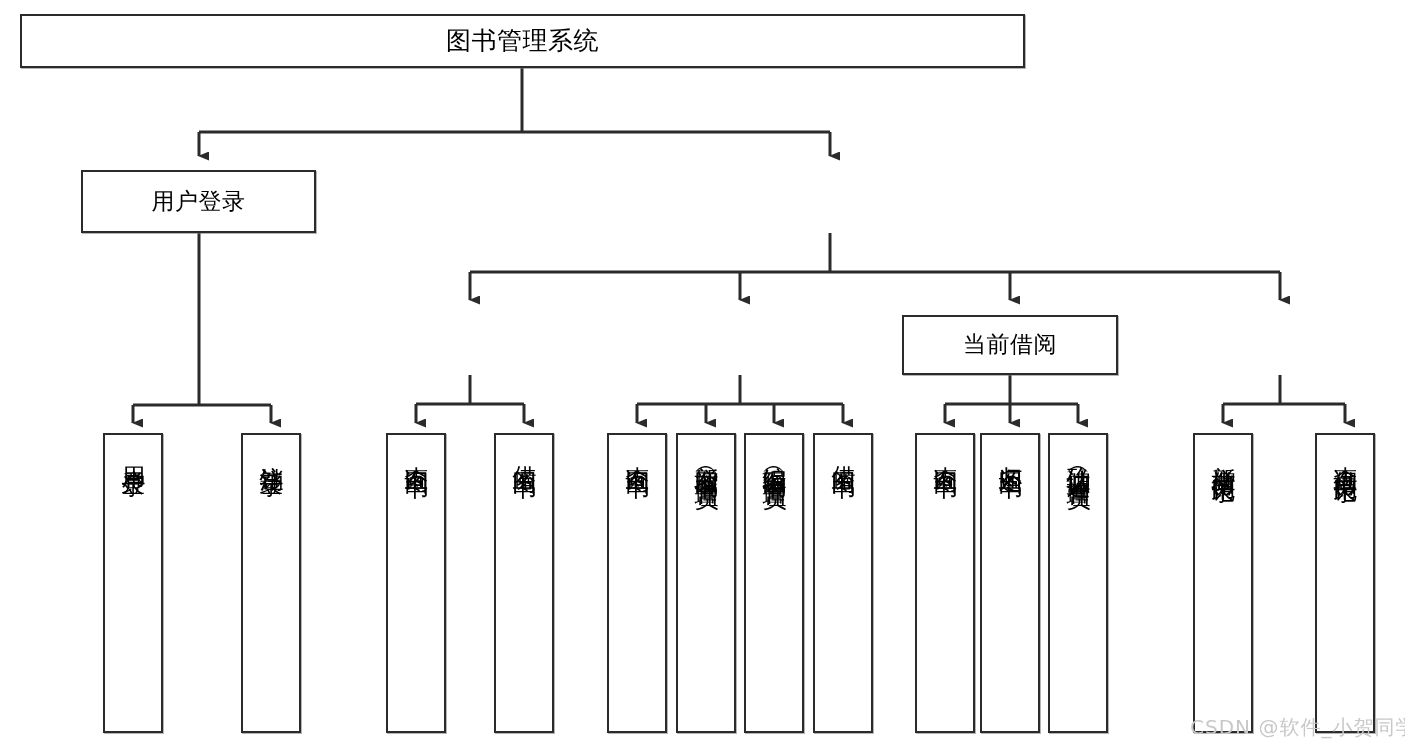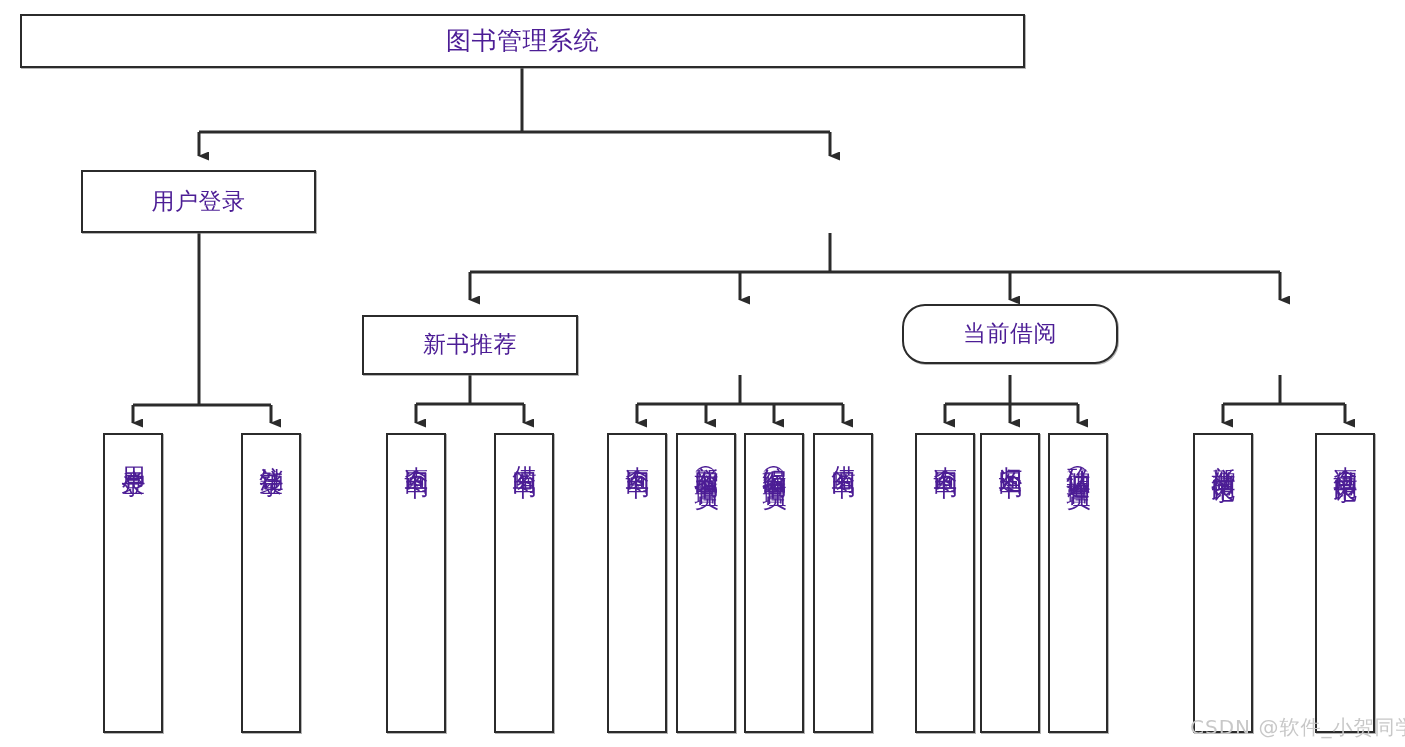--- a/index.html
+++ b/index.html
@@ -35,21 +35,21 @@
     align-items: center;
     justify-content: center;
     color: #1b1b1b;
     box-shadow: 1px 1px 0 rgba(120,120,120,0.55);
   }
   .node-label {
     display: block;
     line-height: 1.18;
     letter-spacing: 0.5px;
     white-space: nowrap;
-    color: #4c1d95;
+    color: #000000;
   }
   
   .node.root .node-label {
     font-size: 25px;
   }
   
   .node.branch .node-label {
     font-size: 23px;
   }
   
@@ -131,24 +131,21 @@
   </svg>
 
   <div class="node root" style="left:20px; top:14px; width:1005px; height:54px;">
     <span class="node-label">图书管理系统</span>
   </div>
 
   <div class="node branch" style="left:81px; top:170px; width:235px; height:63px;">
     <span class="node-label">用户登录</span>
   </div>
 
-  <div class="node branch" style="left:362px; top:315px; width:216px; height:60px;">
-    <span class="node-label">新书推荐</span>
-  </div>
-  <div class="node branch" style="left:902px; top:304px; width:216px; height:60px;border-radius:23px;">
+  <div class="node branch" style="left:902px; top:315px; width:216px; height:60px;">
     <span class="node-label">当前借阅</span>
   </div>
 
   <div class="node leaf" style="left:103px; top:433px; width:60px; height:300px;">
     <span class="node-label">用户登录</span>
   </div>
   <div class="node leaf" style="left:241px; top:433px; width:60px; height:300px;">
     <span class="node-label">注销登录</span>
   </div>
 

